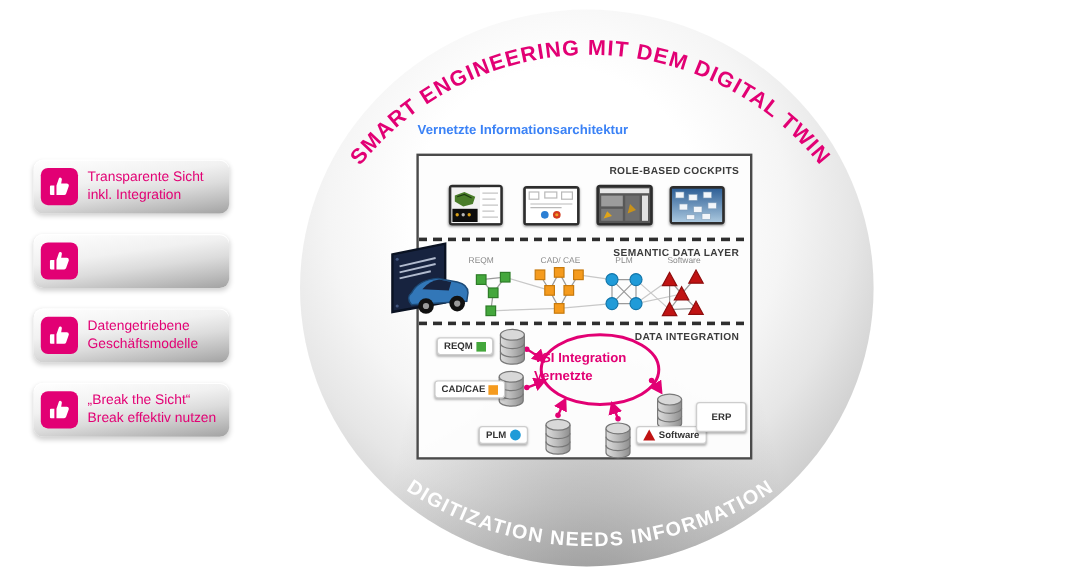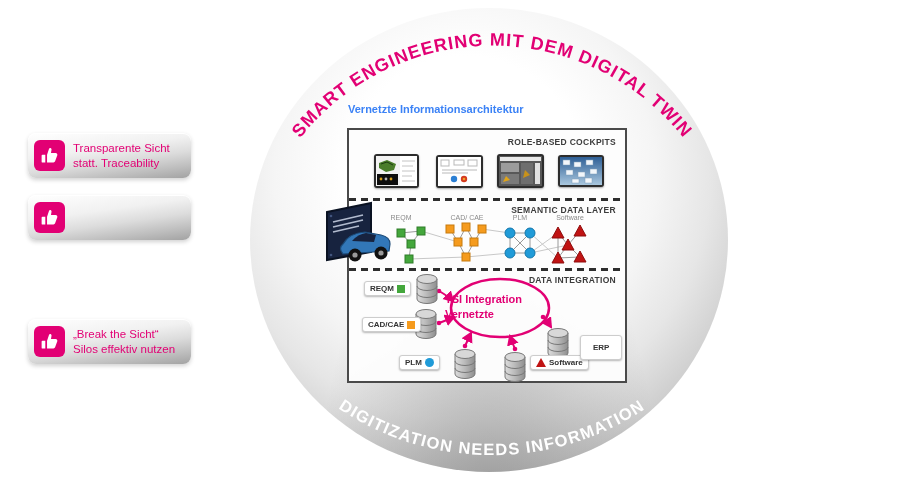--- a/index.html
+++ b/index.html
@@ -82,39 +82,50 @@
   <div class="sphere"></div>
 
   <div class="benefit-box" style="top:133px">
     <span class="benefit-icon">
       <svg width="21" height="21" viewBox="0 0 24 24">
           <path fill="#fff" d="M4 11h3.2v9H4a1 1 0 0 1-1-1v-7a1 1 0 0 1 1-1zm5.2 9V11l2.3-6.6c.2-.7.9-1.1 1.6-.9.9.2 1.4 1.1 1.2 2L13.7 9H19a2 2 0 0 1 2 2c0 .3-.1.6-.2.9l-2.4 6.8a2 2 0 0 1-1.9 1.3H9.2z"></path>
         </svg>
     </span>
     <span class="benefit-text">
       <span>Transparente Sicht</span><br>
-      <span>statt. Traceability</span>
+      <span>inkl. Integration</span>
     </span>
   </div>
   <div class="benefit-box" style="top:195px">
     <span class="benefit-icon">
       <svg width="21" height="21" viewBox="0 0 24 24">
           <path fill="#fff" d="M4 11h3.2v9H4a1 1 0 0 1-1-1v-7a1 1 0 0 1 1-1zm5.2 9V11l2.3-6.6c.2-.7.9-1.1 1.6-.9.9.2 1.4 1.1 1.2 2L13.7 9H19a2 2 0 0 1 2 2c0 .3-.1.6-.2.9l-2.4 6.8a2 2 0 0 1-1.9 1.3H9.2z"></path>
         </svg>
     </span>
   </div>
+  <div class="benefit-box" style="top:257px">
+    <span class="benefit-icon">
+      <svg width="21" height="21" viewBox="0 0 24 24">
+          <path fill="#fff" d="M4 11h3.2v9H4a1 1 0 0 1-1-1v-7a1 1 0 0 1 1-1zm5.2 9V11l2.3-6.6c.2-.7.9-1.1 1.6-.9.9.2 1.4 1.1 1.2 2L13.7 9H19a2 2 0 0 1 2 2c0 .3-.1.6-.2.9l-2.4 6.8a2 2 0 0 1-1.9 1.3H9.2z"></path>
+        </svg>
+    </span>
+    <span class="benefit-text">
+      <span>Datengetriebene</span><br>
+      <span>Geschäftsmodelle</span>
+    </span>
+  </div>
   <div class="benefit-box" style="top:319px">
     <span class="benefit-icon">
       <svg width="21" height="21" viewBox="0 0 24 24">
           <path fill="#fff" d="M4 11h3.2v9H4a1 1 0 0 1-1-1v-7a1 1 0 0 1 1-1zm5.2 9V11l2.3-6.6c.2-.7.9-1.1 1.6-.9.9.2 1.4 1.1 1.2 2L13.7 9H19a2 2 0 0 1 2 2c0 .3-.1.6-.2.9l-2.4 6.8a2 2 0 0 1-1.9 1.3H9.2z"></path>
         </svg>
     </span>
     <span class="benefit-text">
       <span>„Break the Sicht“</span><br>
-      <span>Silos effektiv nutzen</span>
+      <span>Break effektiv nutzen</span>
     </span>
   </div>
 
   <div class="dg-title">Vernetzte Informationsarchitektur</div>
 
   <div class="dbox">
 
     <svg class="box-svg" width="276" height="251" viewBox="0 0 276 251">
       <defs>
         <marker id="ah" markerWidth="7" markerHeight="7" refX="4.5" refY="3" orient="auto">

